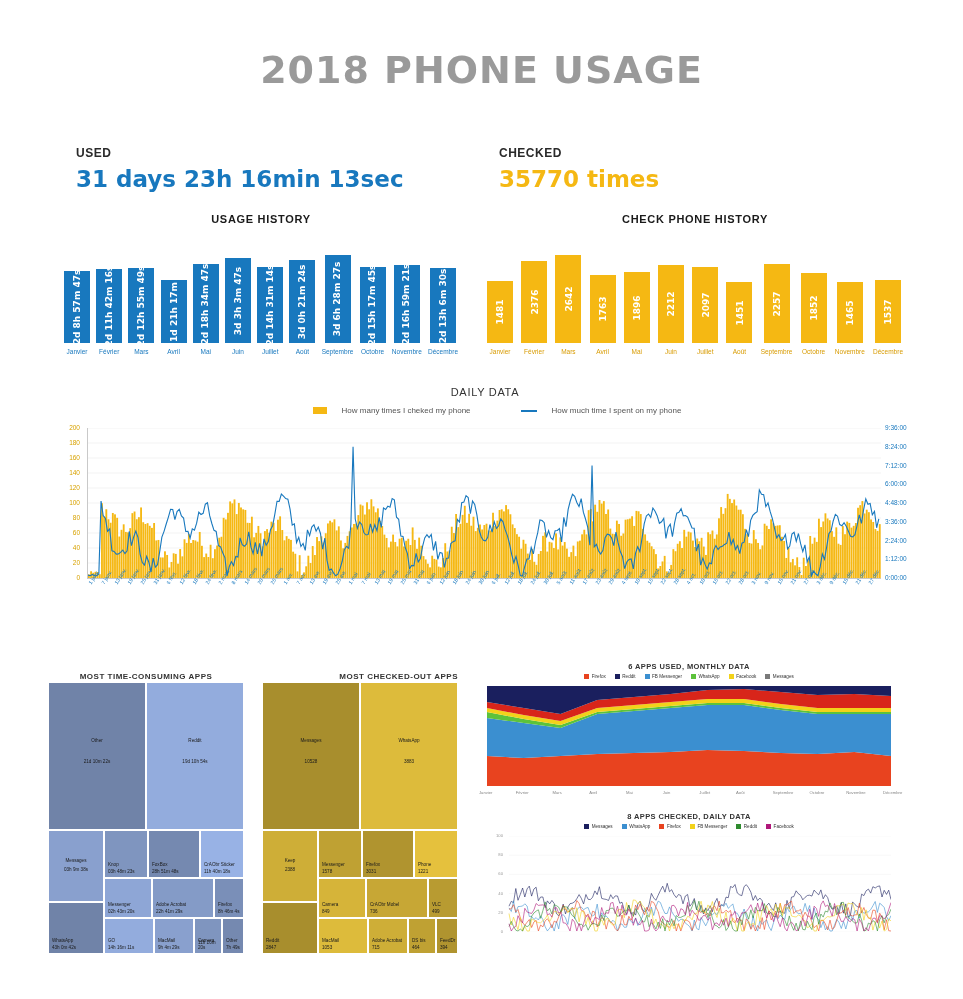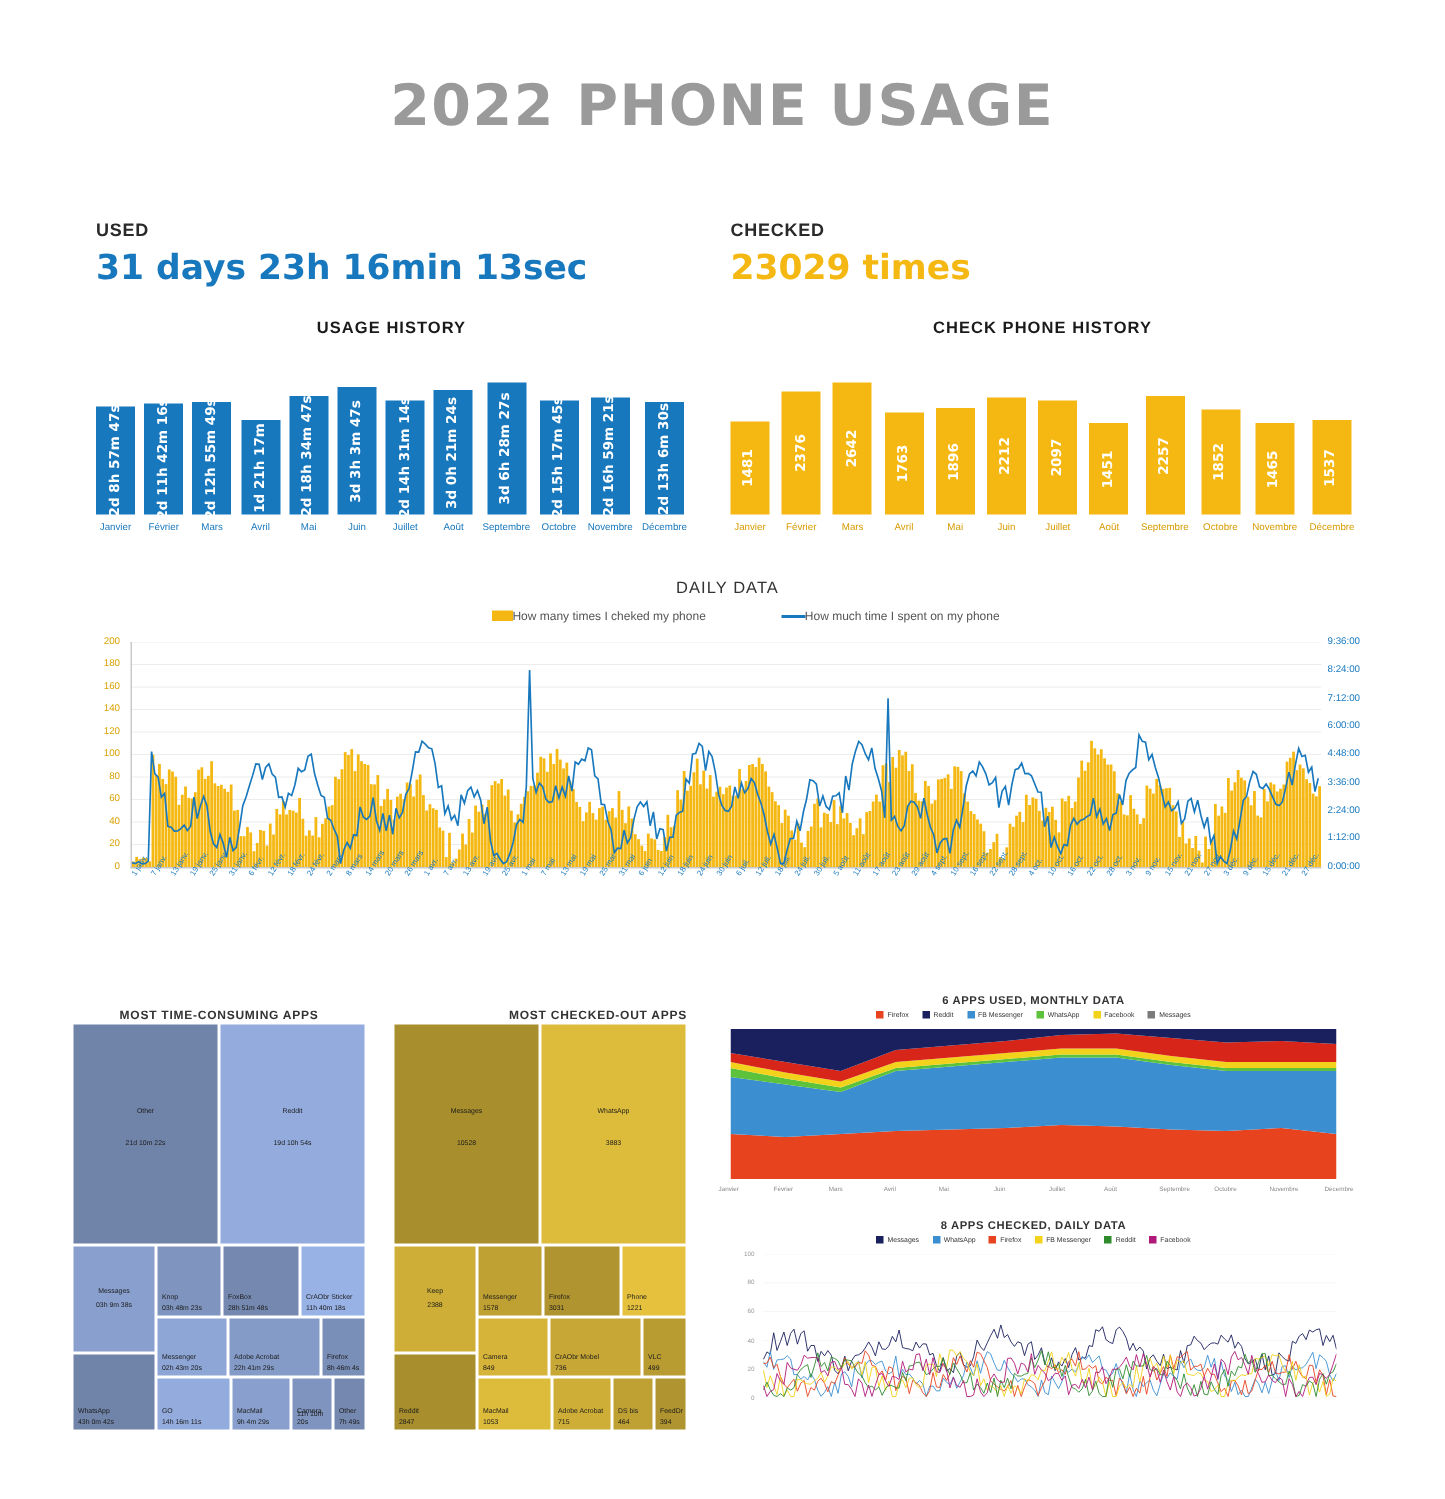--- a/index.html
+++ b/index.html
@@ -11,21 +11,21 @@
   .page{position:relative;width:963px;height:999px;}
 
   
   .main-title{
     position:absolute;top:48px;left:0;width:963px;text-align:center;
     font-size:38px;font-weight:bold;letter-spacing:1px;color:#9a9a9a;
     font-family:"DejaVu Sans", sans-serif;
   }
 
   
-  .kpi{position:absolute;}
+  .kpi{position:absolute;margin-left:12px;}
   .kpi .kpi-label{font-size:12px;font-weight:bold;color:#2a2a2a;letter-spacing:.5px;}
   .kpi .kpi-value{font-size:23px;font-weight:bold;margin-top:6px;font-family:"DejaVu Sans", sans-serif;}
   #kpi-used{left:64px;top:146px;}
   #kpi-used .kpi-value{color:#1878be;}
   #kpi-checked{left:487px;top:146px;}
   #kpi-checked .kpi-value{color:#f5b813;}
 
   
   .sec-title{
     position:absolute;font-size:11px;font-weight:bold;color:#1a1a1a;
@@ -46,21 +46,21 @@
   #usage-bars .bar{background:#1878be;}
   #usage-bars .bar-month{color:#1878be;}
   #check-bars .bar{background:#f5b813;}
   #check-bars .bar span{color:#ffffff;}
   #check-bars .bar-month{color:#d89b00;}
 
   
   #daily-wrap{position:absolute;left:40px;top:386px;width:890px;height:240px;}
   #daily-title{position:absolute;left:0;top:0;width:890px;text-align:center;font-size:11px;font-weight:normal;letter-spacing:.7px;}
   .legend{position:absolute;top:20px;width:890px;display:flex;justify-content:center;gap:26px;font-size:8px;color:#555;}
-  .legend .item{display:flex;align-items:center;gap:0;padding-left:24px;}
+  .legend .item{display:flex;align-items:center;gap:15px;padding-left:24px;}
   .legend .swatch{width:14px;height:7px;display:inline-block;}
   .legend .line-swatch{width:16px;height:2px;display:inline-block;background:#1878be;}
   #daily-plot{position:absolute;left:47px;top:42px;width:793px;height:150px;border-left:1px solid #c9c9c9;border-bottom:1px solid #c9c9c9;background:#fff;}
   .ylab{position:absolute;font-size:6.5px;color:#d8a200;text-align:right;width:30px;}
   .ylab-r{position:absolute;font-size:6.5px;color:#1878be;text-align:left;width:40px;}
   .xlab{position:absolute;font-size:5.2px;color:#1878be;transform-origin:left top;transform:rotate(-58deg);white-space:nowrap;}
 
   
   .tm{position:absolute;}
   .tm-title{position:absolute;font-size:8px;font-weight:bold;letter-spacing:.5px;text-align:center;}
@@ -82,29 +82,29 @@
   #multi-wrap{position:absolute;left:487px;top:812px;width:404px;height:160px;}
   #multi-title{position:absolute;left:0;top:0;width:404px;text-align:center;font-size:7.5px;font-weight:bold;letter-spacing:.4px;}
   .multi-y{position:absolute;font-size:4.2px;color:#999;text-align:right;width:16px;}
   .multi-x{position:absolute;font-size:3.4px;color:#777;transform-origin:left top;transform:rotate(-60deg);white-space:nowrap;}
 </style>
 </head>
 <body>
 
 <div class="page">
 
-  <div class="main-title">2022 PHONE USAGE</div>
+  <div class="main-title">2018 PHONE USAGE</div>
 
   <div class="kpi" id="kpi-used">
     <div class="kpi-label">USED</div>
     <div class="kpi-value">31 days 23h 16min 13sec</div>
   </div>
   <div class="kpi" id="kpi-checked">
     <div class="kpi-label">CHECKED</div>
-    <div class="kpi-value">23029 times</div>
+    <div class="kpi-value">35770 times</div>
   </div>
 
   <div class="sec-title" style="left:487px;top:213px;width:416px;">CHECK PHONE HISTORY</div>
   <div class="sec-title" style="left:64px;top:213px;width:394px;">USAGE HISTORY</div>
 
   <div class="bars" id="usage-bars" style="left:64px;top:245px;width:394px;height:110px;">
       <div class="bar-col">
         <div class="bar" style="height: 72px;">
           <span>2d 8h 57m 47s</span>
         </div>

